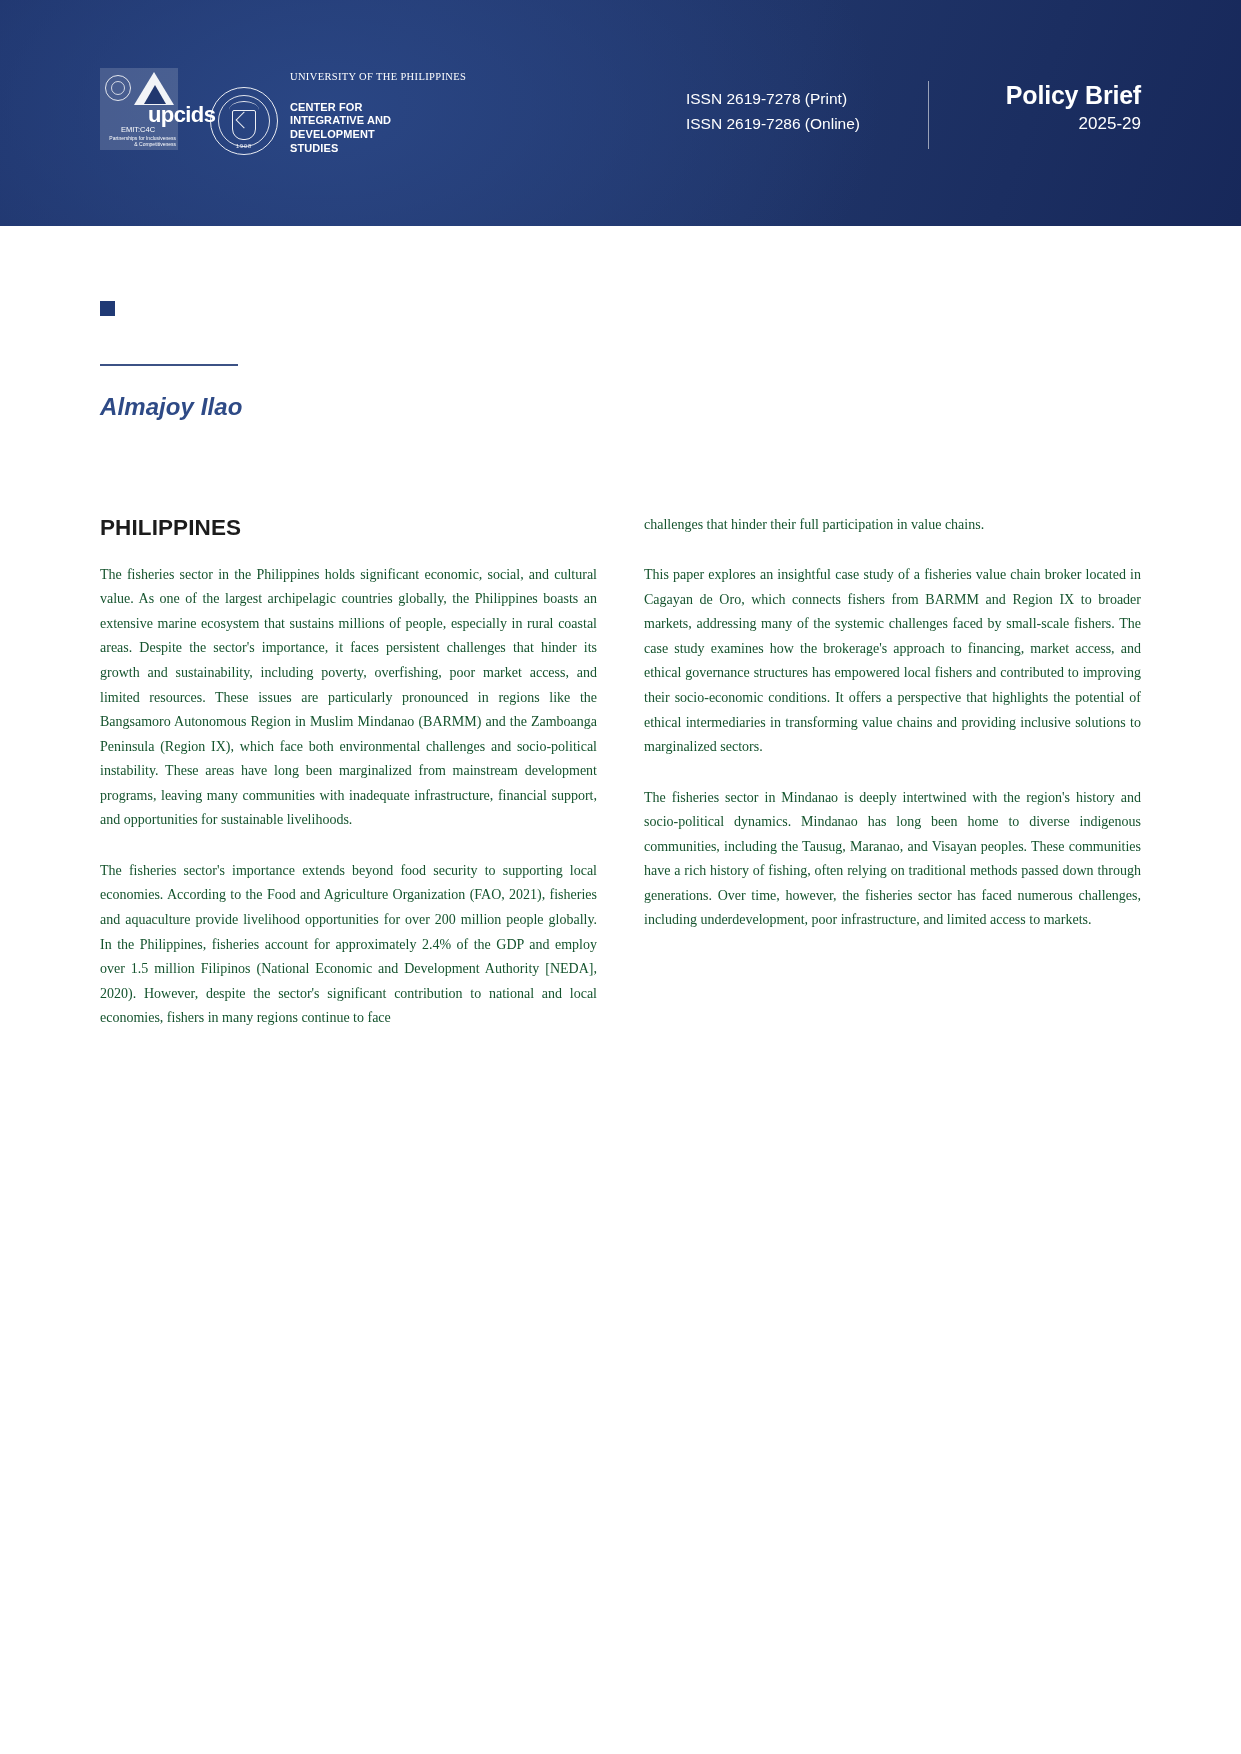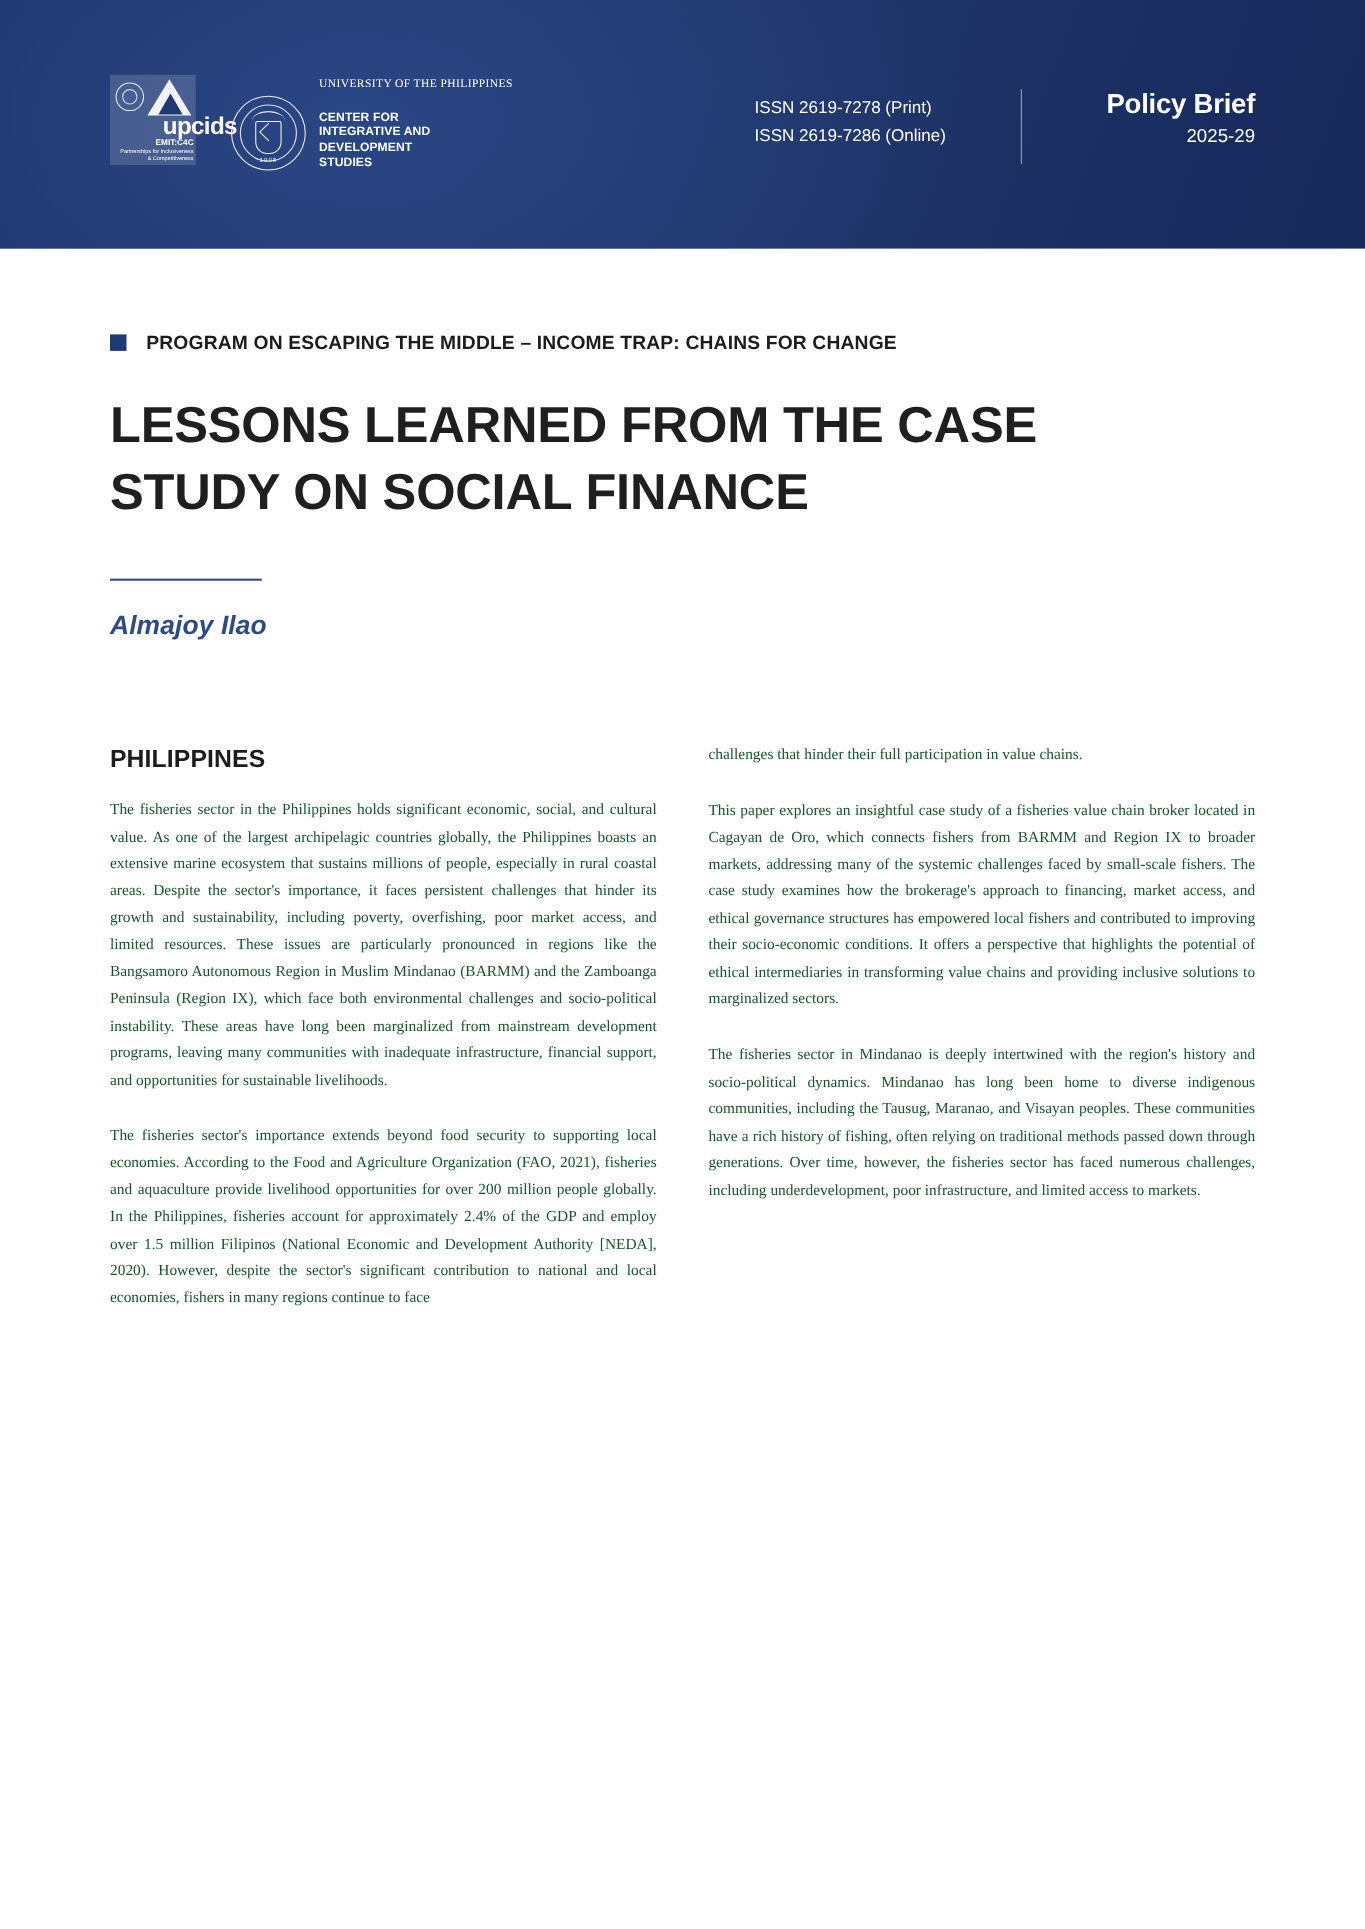--- a/index.html
+++ b/index.html
@@ -95,24 +95,24 @@
     font-size: 22px;
     font-weight: bold;
     letter-spacing: -0.6px;
     line-height: 1;
     padding-left: 48px;
   }
   .upcids-sub1 {
     position: absolute;
     left: 0; right: 2px;
     top: 58px;
-    text-align: right;
+    text-align: center;
     color: #ffffff;
     font-size: 7.5px;
-    font-weight: bold;
+    font-weight: normal;
     line-height: 1;
   }
   .upcids-sub2 {
     position: absolute;
     left: 0; right: 2px;
     top: 67px;
     text-align: right;
     color: #ffffff;
     font-size: 5px;
     line-height: 1.25;
@@ -375,24 +375,22 @@
       <div class="pb-number">2025-29</div>
     </div>
 
   </div>
 </div>
 
 <div class="page">
 
   <div class="program-line">
     <div class="program-bullet"></div>
-    <div class="program-text">PROGRAM ON ESCAPING THE MIDDLE – INCOME TRAP: CHAINS FOR CHANGE</div>
   </div>
 
-  <h1 class="doc-title">LESSONS LEARNED FROM THE CASE STUDY ON SOCIAL FINANCE</h1>
 
   <div class="title-rule"></div>
 
   <div class="author">Almajoy Ilao</div>
 
   <div class="columns">
 
     <div class="col">
       <h2 class="section-heading">PHILIPPINES</h2>
       <p class="body-text">The fisheries sector in the Philippines holds significant economic, social, and cultural value. As one of the largest archipelagic countries globally, the Philippines boasts an extensive marine ecosystem that sustains millions of people, especially in rural coastal areas. Despite the sector's importance, it faces persistent challenges that hinder its growth and sustainability, including poverty, overfishing, poor market access, and limited resources. These issues are particularly pronounced in regions like the Bangsamoro Autonomous Region in Muslim Mindanao (BARMM) and the Zamboanga Peninsula (Region IX), which face both environmental challenges and socio-political instability. These areas have long been marginalized from mainstream development programs, leaving many communities with inadequate infrastructure, financial support, and opportunities for sustainable livelihoods.</p>

